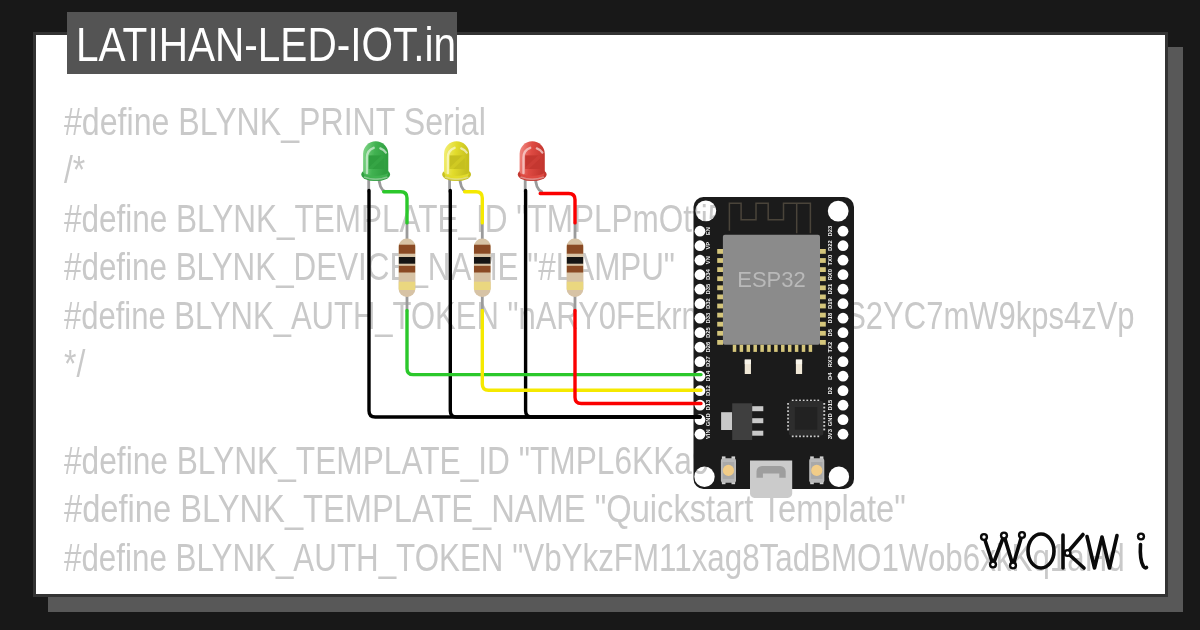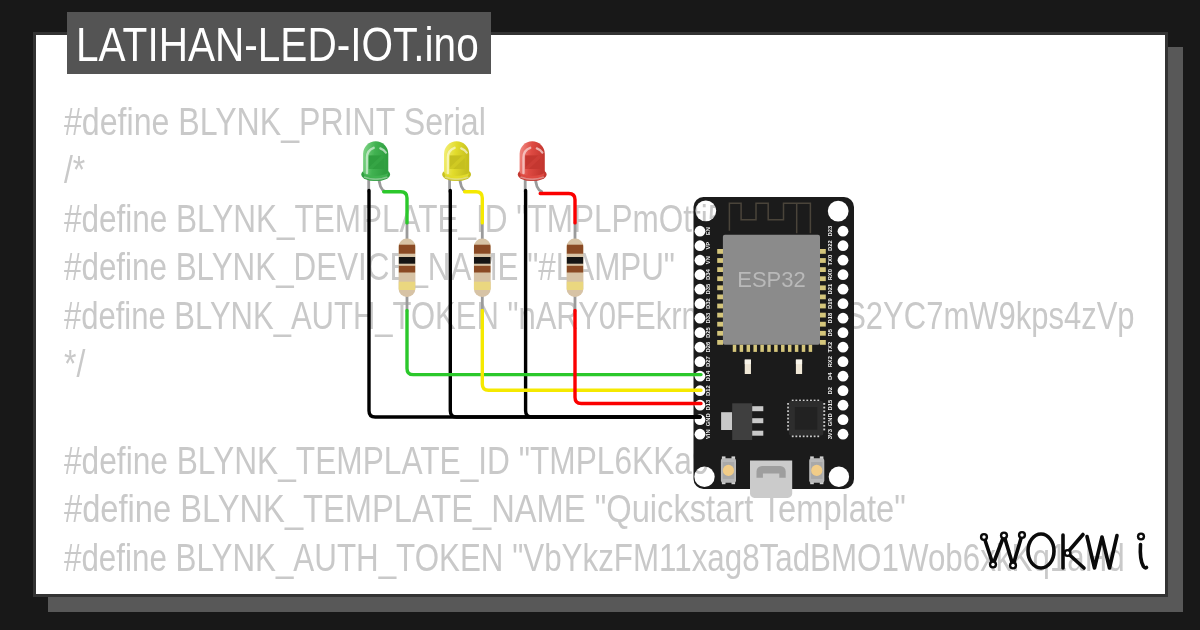--- a/index.html
+++ b/index.html
@@ -3,21 +3,21 @@
 <meta charset="utf-8">
 <style>
   html,body{margin:0;padding:0;}
   body{width:1200px;height:630px;background:#181818;position:relative;overflow:hidden;
        font-family:"Liberation Sans", sans-serif;}
   #shadow{position:absolute;left:48px;top:47px;width:1135px;height:565px;background:#585858;}
   #sheet{position:absolute;left:33px;top:32px;width:1129px;height:559px;background:#ffffff;
          border:3px solid #333333;}
   .code{position:absolute;color:#c9c9c9;font-size:38px;line-height:38px;white-space:pre;
         transform-origin:0 0;}
-  #title{position:absolute;left:67px;top:12px;width:390px;height:62px;background:#545454;padding-left:34px;}
+  #title{position:absolute;left:67px;top:12px;width:390px;height:62px;background:#545454;}
   #title span{position:absolute;left:9.1px;top:9px;font-size:48px;line-height:48px;color:#ffffff;
         white-space:pre;transform-origin:0 0;display:inline-block;}
   svg{position:absolute;left:0;top:0;}
 </style>
 </head>
 <body>
 <div id="shadow"></div>
 <div id="sheet"></div>
 <div class="code" id="l1" style="left:64px;top:103px;transform:scaleX(0.845)">#define BLYNK_PRINT Serial</div>
 <div class="code" id="l2" style="left:64px;top:151px;transform:scaleX(0.84)">/*</div>

